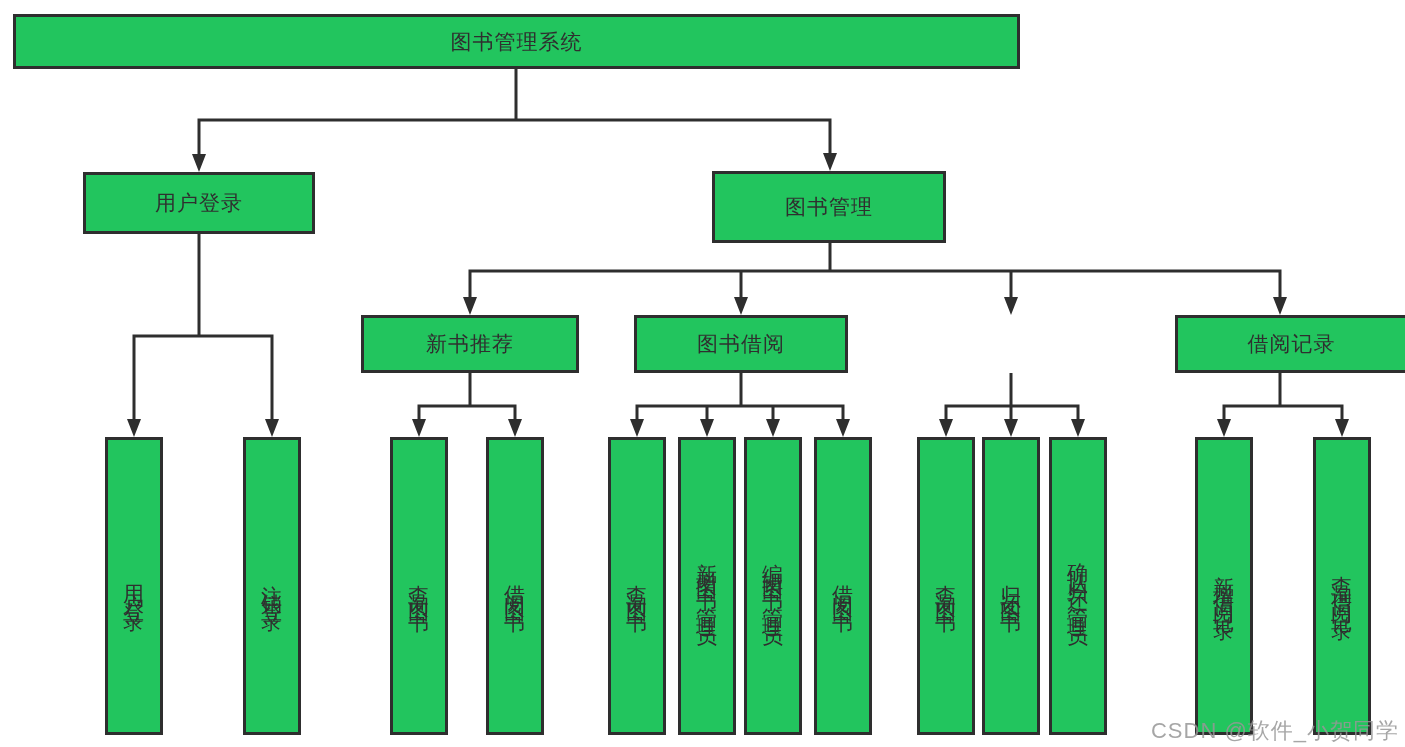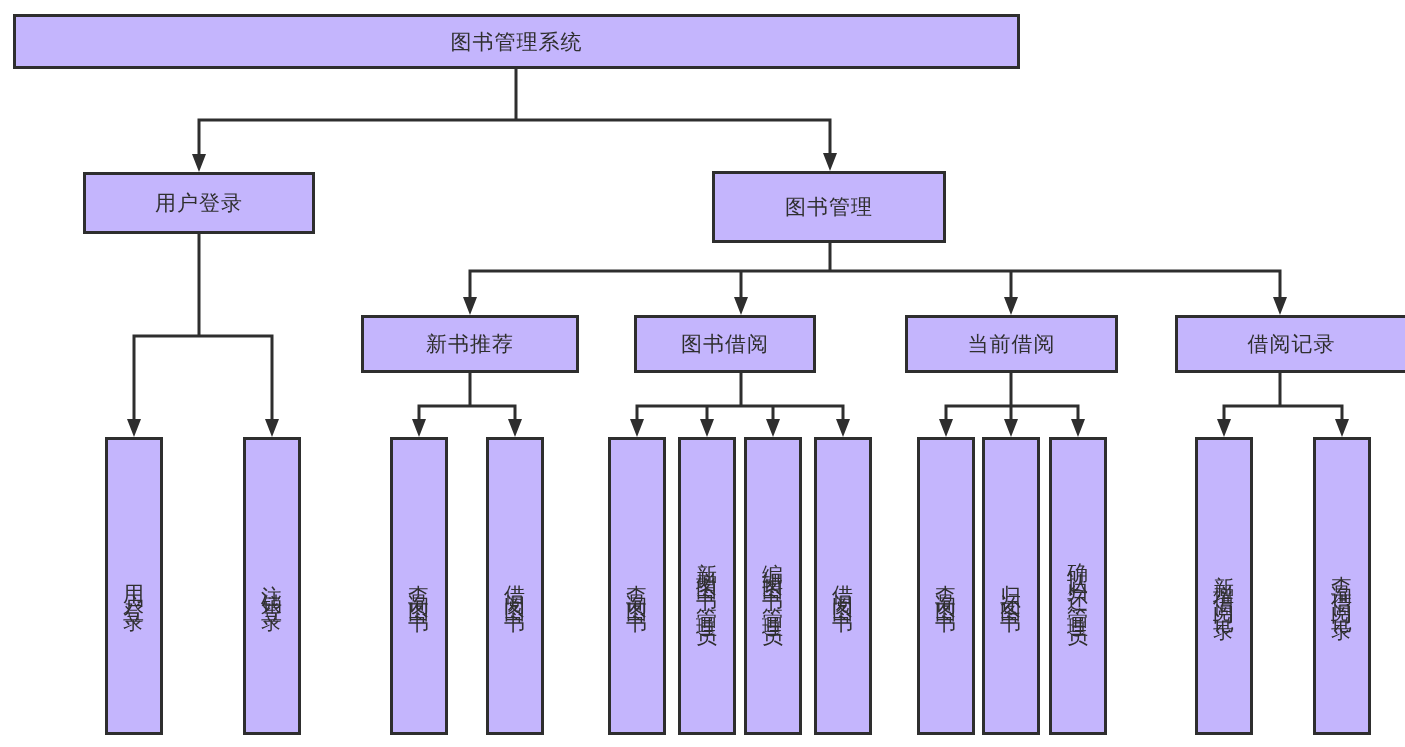--- a/index.html
+++ b/index.html
@@ -19,21 +19,21 @@
     position: absolute;
     left: 0;
     top: 0;
     width: 1405px;
     height: 747px;
     z-index: 1;
   }
   .node {
     position: absolute;
     box-sizing: border-box;
-    background: #c4b5fd;
+    background: #22c55e;
     border: 3px solid #2e2e2e;
     color: #2f2f2f;
     display: flex;
     align-items: center;
     justify-content: center;
     z-index: 2;
     font-size: 21px;
     letter-spacing: 1px;
     white-space: nowrap;
   }
@@ -42,21 +42,21 @@
     text-orientation: mixed;
     letter-spacing: 9px;
     line-height: 1;
     white-space: normal;
   }
   
   .n-root        { left: 13px;   top: 14px;  width: 1007px; height: 55px; }
   .n-user-login  { left: 83px;   top: 172px; width: 232px;  height: 62px; }
   .n-book-mgmt   { left: 712px;  top: 171px; width: 234px;  height: 72px; }
   .n-new-rec     { left: 361px;  top: 315px; width: 218px;  height: 58px; }
-  .n-borrow      { left: 634px;  top: 315px; width: 182px;  height: 58px; }
+  .n-borrow      { left: 634px;  top: 315px; width: 214px;  height: 58px; }
   .n-current     { left: 905px;  top: 315px; width: 213px;  height: 58px; }
   .n-records     { left: 1175px; top: 315px; width: 233px;  height: 58px; }
   
   .leaf { top: 437px; width: 58px; height: 298px; }
   .l-1  { left: 105px; }
   .l-2  { left: 243px; }
   .l-3  { left: 390px; }
   .l-4  { left: 486px; }
   .l-5  { left: 608px; }
   .l-6  { left: 678px; }
@@ -130,34 +130,34 @@
     "></path>
   </svg>
 
   <div class="node n-root">图书管理系统</div>
 
   <div class="node n-user-login">用户登录</div>
   <div class="node n-book-mgmt">图书管理</div>
 
   <div class="node n-new-rec">新书推荐</div>
   <div class="node n-borrow">图书借阅</div>
-  <div class="node n-current">当前借阅</div>
   <div class="node n-records">借阅记录</div>
 
   <div class="node vnode leaf l-1">用户登录</div>
   <div class="node vnode leaf l-2">注销登录</div>
 
   <div class="node vnode leaf l-3">查询图书</div>
   <div class="node vnode leaf l-4">借阅图书</div>
 
   <div class="node vnode leaf l-5">查询图书</div>
   <div class="node vnode leaf l-6">新增图书（管理员）</div>
   <div class="node vnode leaf l-7">编辑图书（管理员）</div>
   <div class="node vnode leaf l-8">借阅图书</div>
 
   <div class="node vnode leaf l-9">查询图书</div>
   <div class="node vnode leaf l-10">归还图书</div>
   <div class="node vnode leaf l-11">确认归还（管理员）</div>
 
   <div class="node vnode leaf l-12">新增借阅记录</div>
   <div class="node vnode leaf l-13">查询借阅记录</div>
 
+  <div id="watermark">CSDN @软件_小贺同学</div>
 </div>
 
 </body></html>

